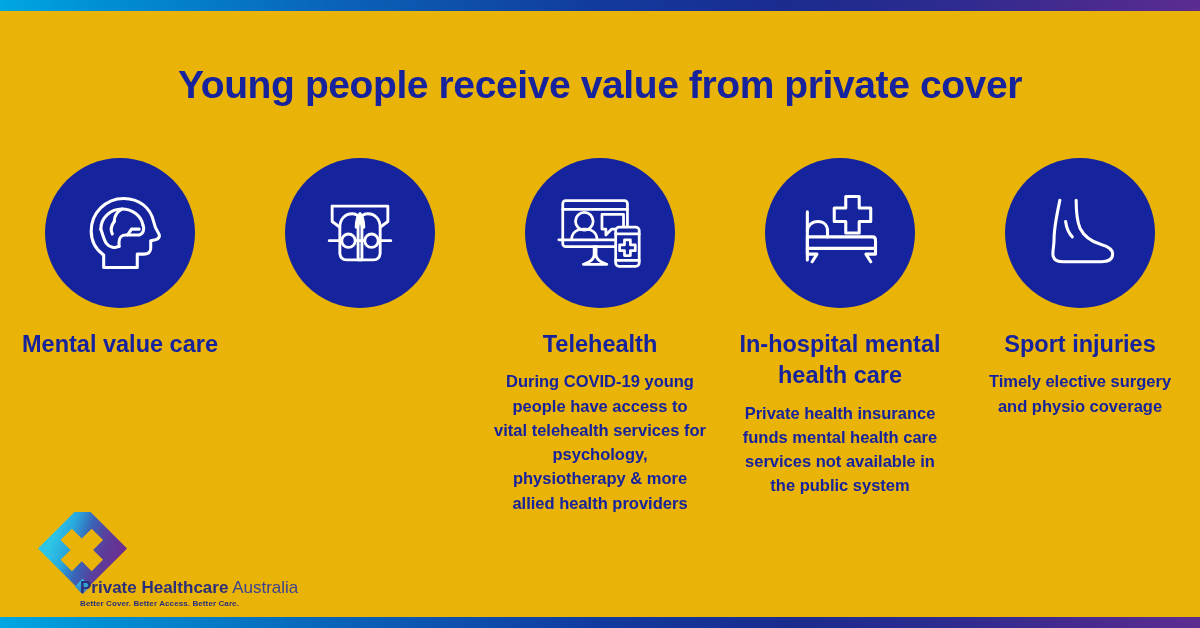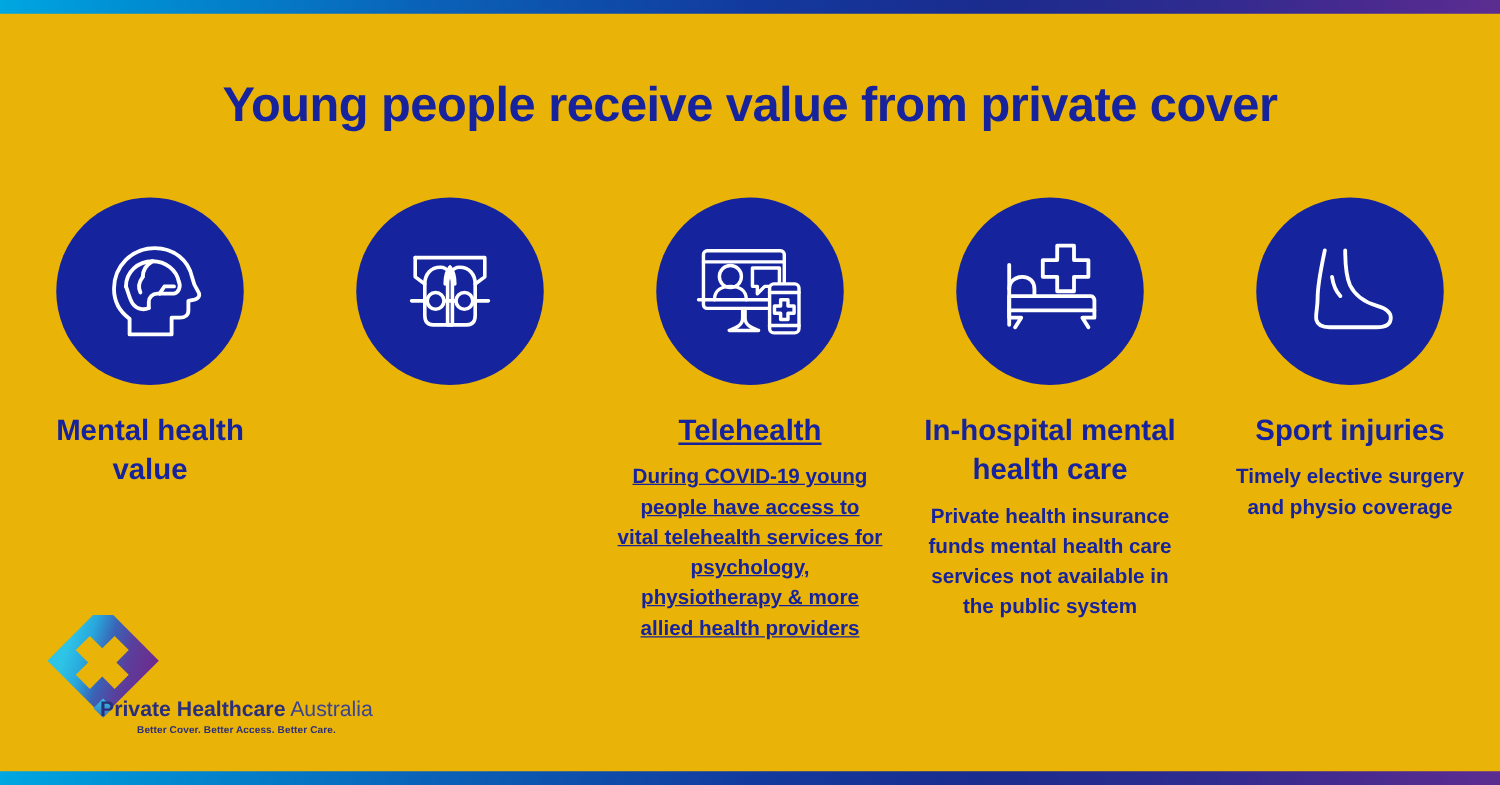--- a/index.html
+++ b/index.html
@@ -95,31 +95,30 @@
   .col-body {
     margin-top: 9px;
     font-size: 16.5px;
     font-weight: bold;
     color: #16239c;
     text-align: center;
     line-height: 1.47;
     max-width: 215px;
   }
   .col-1 .col-heading, .col-1 .col-body { max-width: 205px; }
-  .col-3 .col-heading, .col-3 .col-body { max-width: 212px; text-decoration: underline; }
+  .col-3 .col-heading, .col-3 .col-body { max-width: 212px; }
   .col-5 .col-heading, .col-5 .col-body { max-width: 218px; }
 
   
   .logo {
     position: absolute;
     left: 38px;
-    top: 492px;
+    top: 512px;
     width: 260px;
     height: 112px;
-    text-align: center;
   }
   .logo-mark {
     position: absolute;
     left: 0;
     top: 0;
     width: 92px;
     height: 86px;
   }
   .logo-text {
     position: absolute;
@@ -162,21 +161,21 @@
                      C86 43 88 47 90 50 C92 53 91 56 87 57 L82 58 L82 66 C82 70 79 72 75 72 L68 72 L68 86 Z"></path>
             <path d="M30 46 C30 34 40 25 52 25 C63 25 72 32 74 42"></path>
             <path d="M74 42 C76 46 74 51 70 52 L56 52 C52 52 49 55 49 59 L49 64"></path>
             <path d="M49 64 C45 66 39 65 36 61 C33 57 32 51 30 46"></path>
             <path d="M52 25 C47 28 44 33 44 38"></path>
             <path d="M44 38 C41 42 40 47 42 51"></path>
             <path d="M58 52 L62 46 L70 46"></path>
           </svg>
         </span>
       </div>
-      <div class="col-heading">Mental health value</div>
+      <div class="col-heading">Mental value care</div>
     </div>
 
     <div class="col col-2">
       <div class="icon-circle">
         <span>
           <svg width="96" height="96" viewBox="0 0 100 100" fill="none" stroke="#ffffff" stroke-width="3" stroke-linecap="round" stroke-linejoin="round">
             <path d="M21 22 L79 22 L79 38 L71 44"></path>
             <path d="M21 22 L21 38 L29 44"></path>
             <path d="M29 44 C29 36 34 30 42 30 C48 30 52 36 52 44 L52 78 L36 78 C31 78 29 75 29 70 Z"></path>
             <path d="M71 44 C71 36 66 30 58 30 C52 30 48 36 48 44 L48 78 L64 78 C69 78 71 75 71 70 Z"></path>

